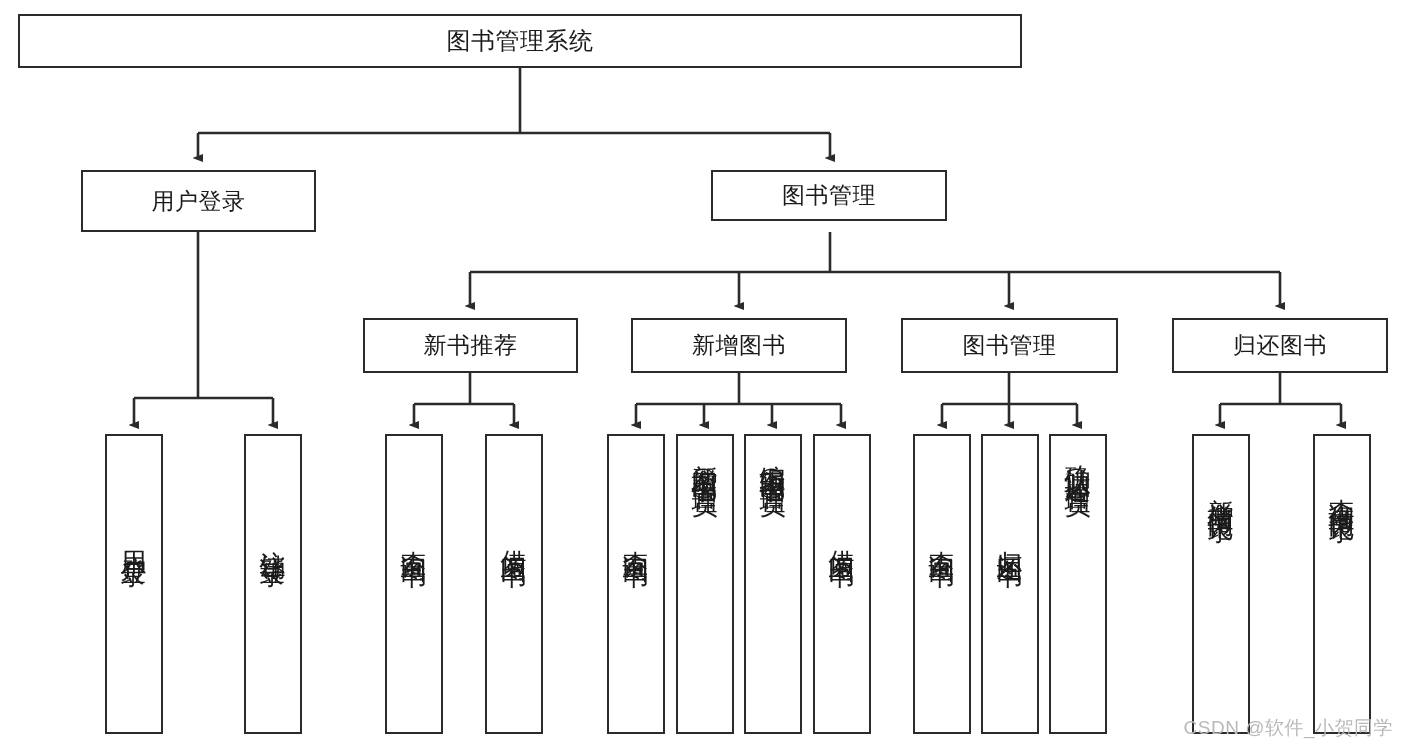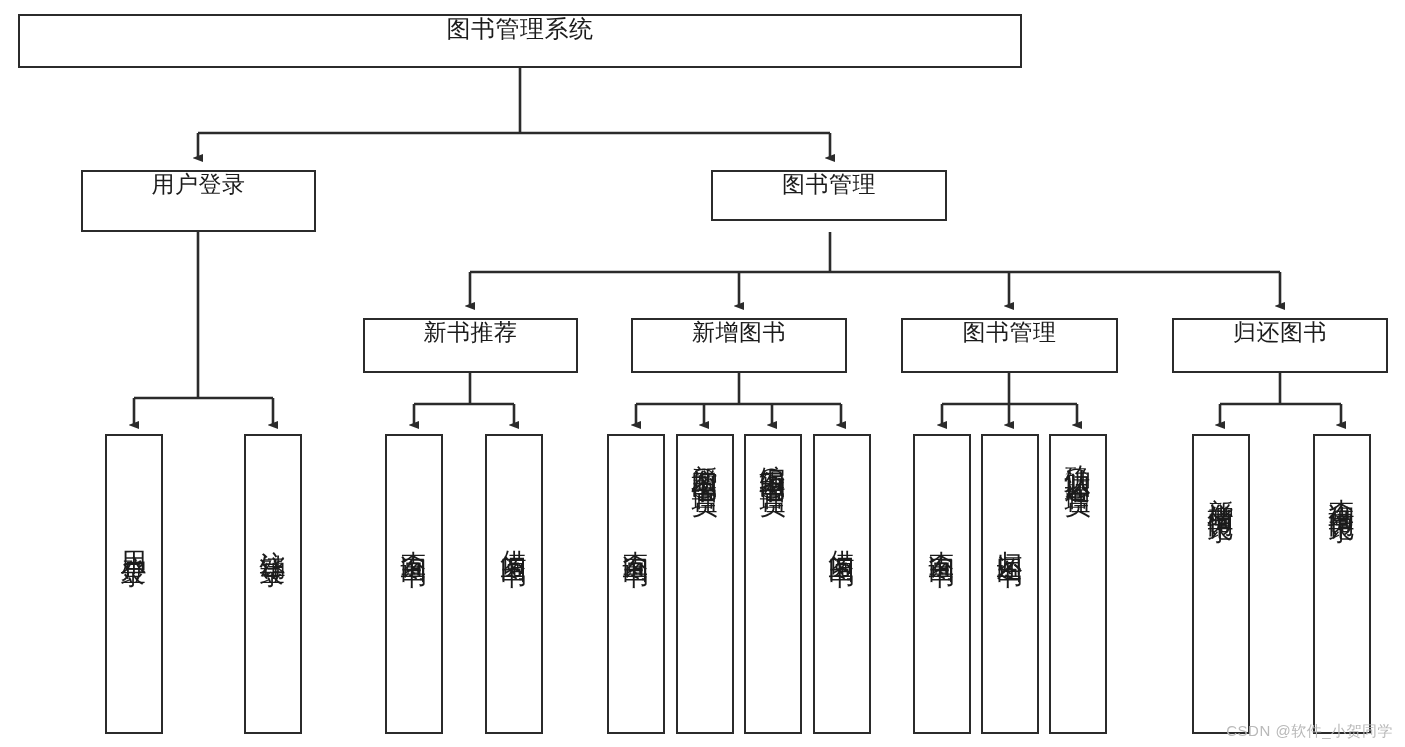--- a/index.html
+++ b/index.html
@@ -24,21 +24,21 @@
     width: 1405px;
     height: 747px;
     pointer-events: none;
   }
   .node {
     position: absolute;
     box-sizing: border-box;
     border: 2.5px solid #2b2b2b;
     background: #ffffff;
     display: flex;
-    align-items: flex-start;
+    align-items: center;
     justify-content: center;
     color: #1b1b1b;
   }
   .node-label {
     display: block;
     text-align: center;
     line-height: 1.05;
     letter-spacing: 0.5px;
   }
   
@@ -61,21 +61,21 @@
     letter-spacing: 4px;
     white-space: nowrap;
     max-height: 100%;
   }
   .leaf-pad-mid .node-label { padding-top: 86px; }
   .leaf-pad-small .node-label { padding-top: 34px; }
   .watermark {
     position: absolute;
     right: 12px;
     bottom: 6px;
-    font-size: 15px;
+    font-size: 19px;
     color: #b9b9b9;
     white-space: nowrap;
     letter-spacing: 0.5px;
   }
 </style>
 </head>
 <body>
 
 <div id="canvas">
 

